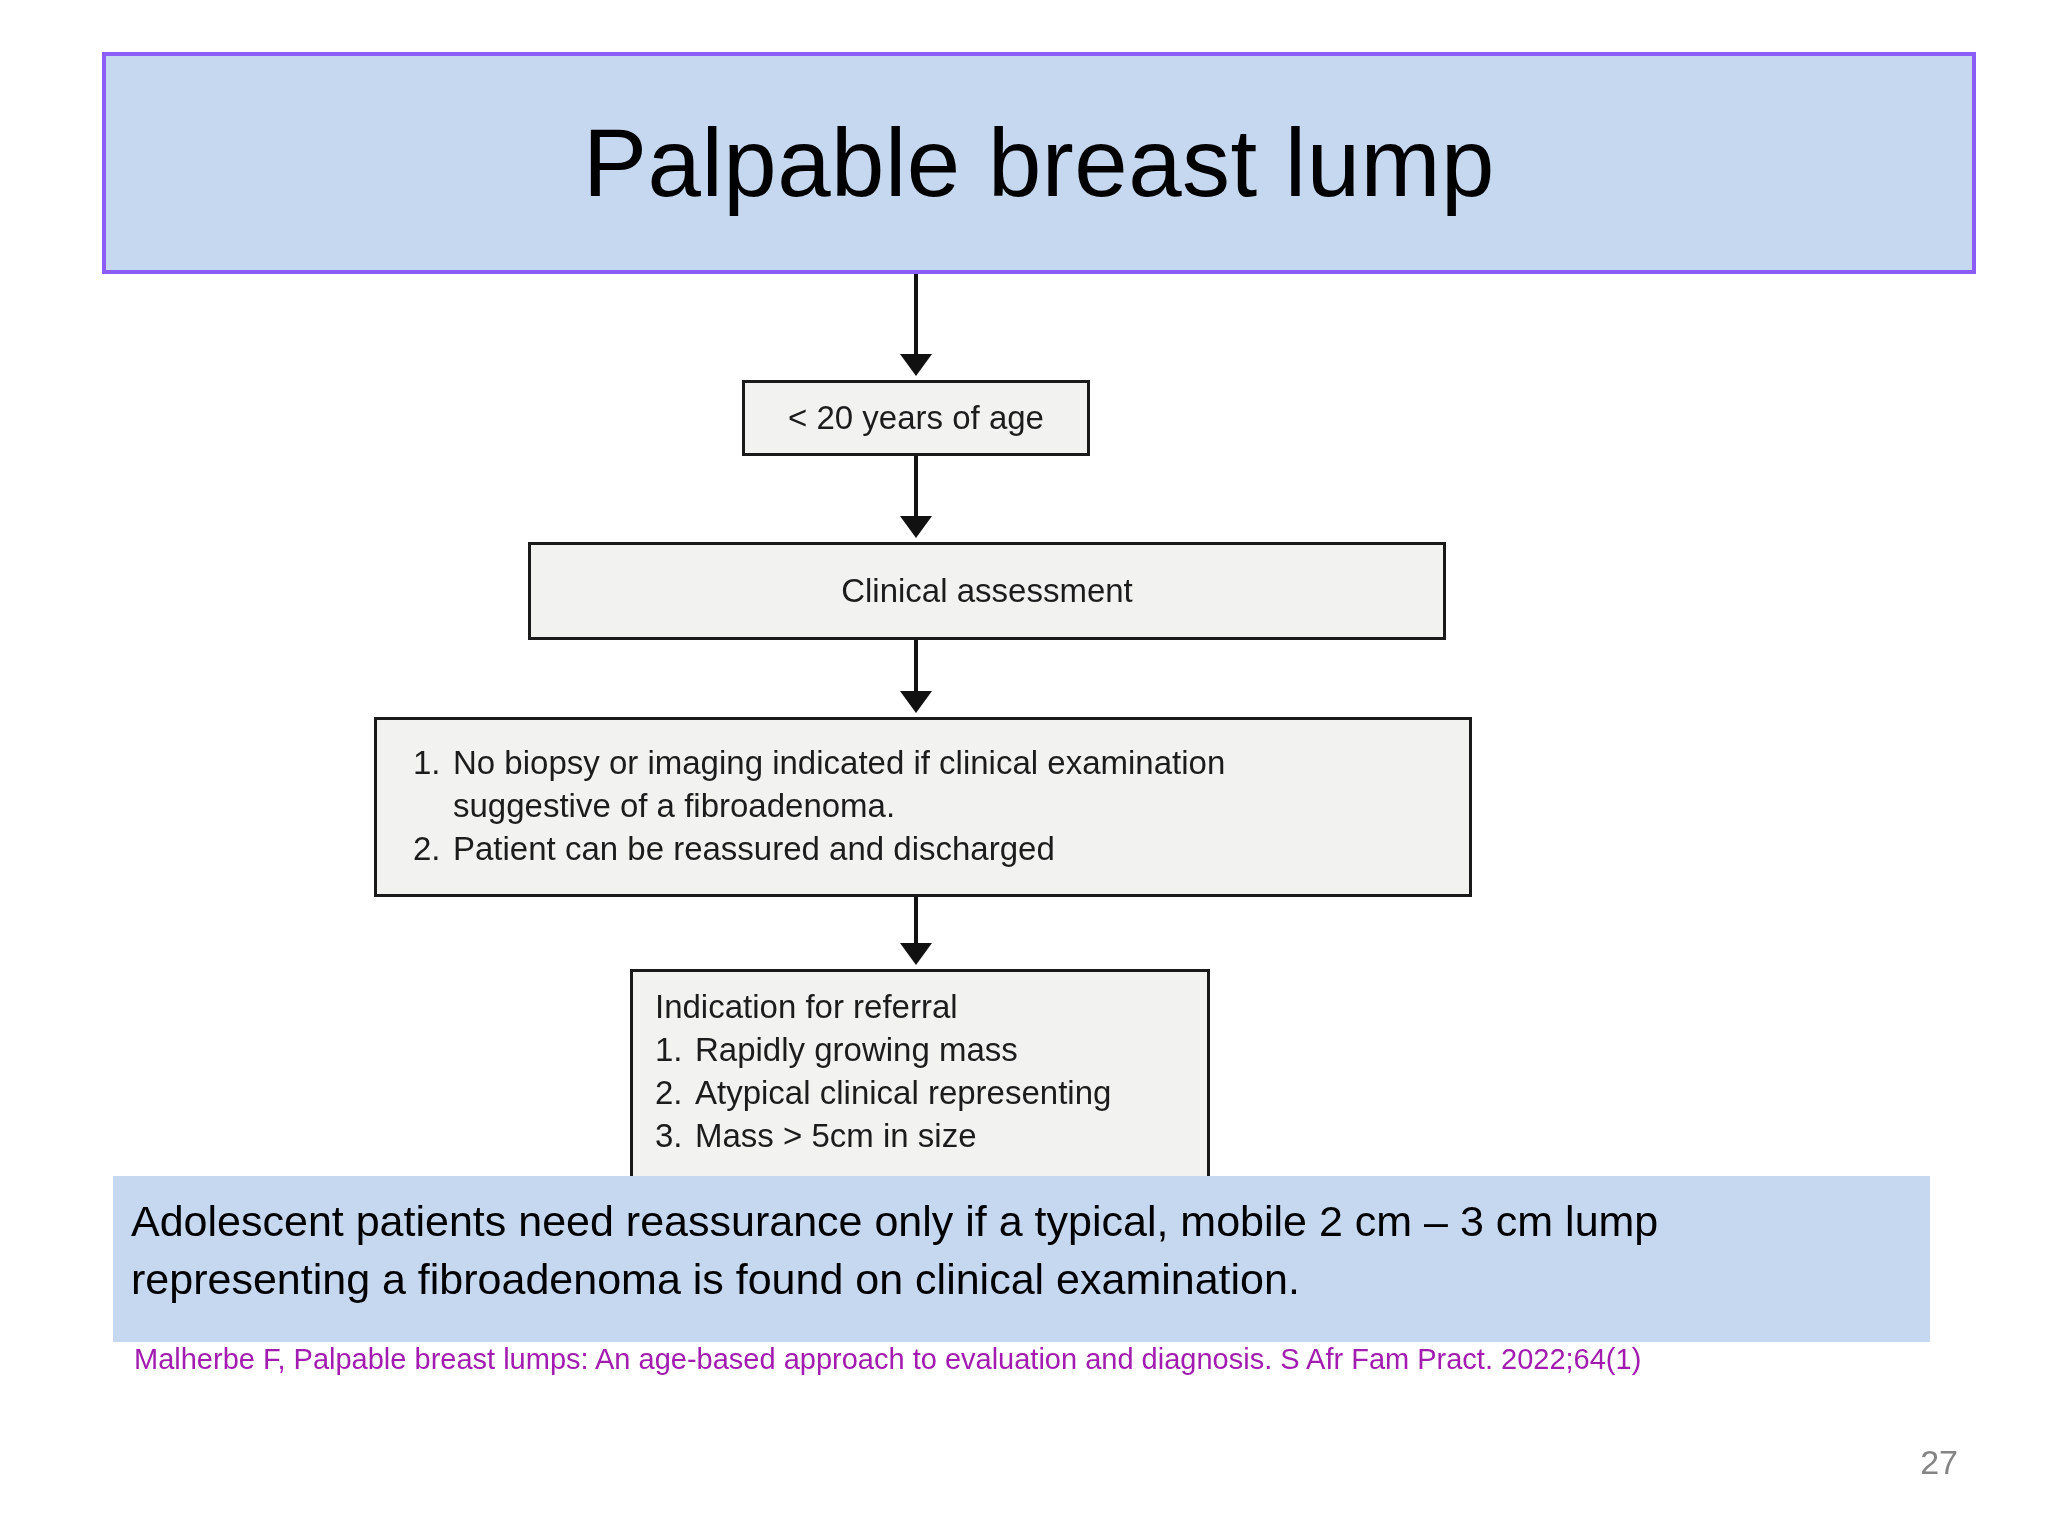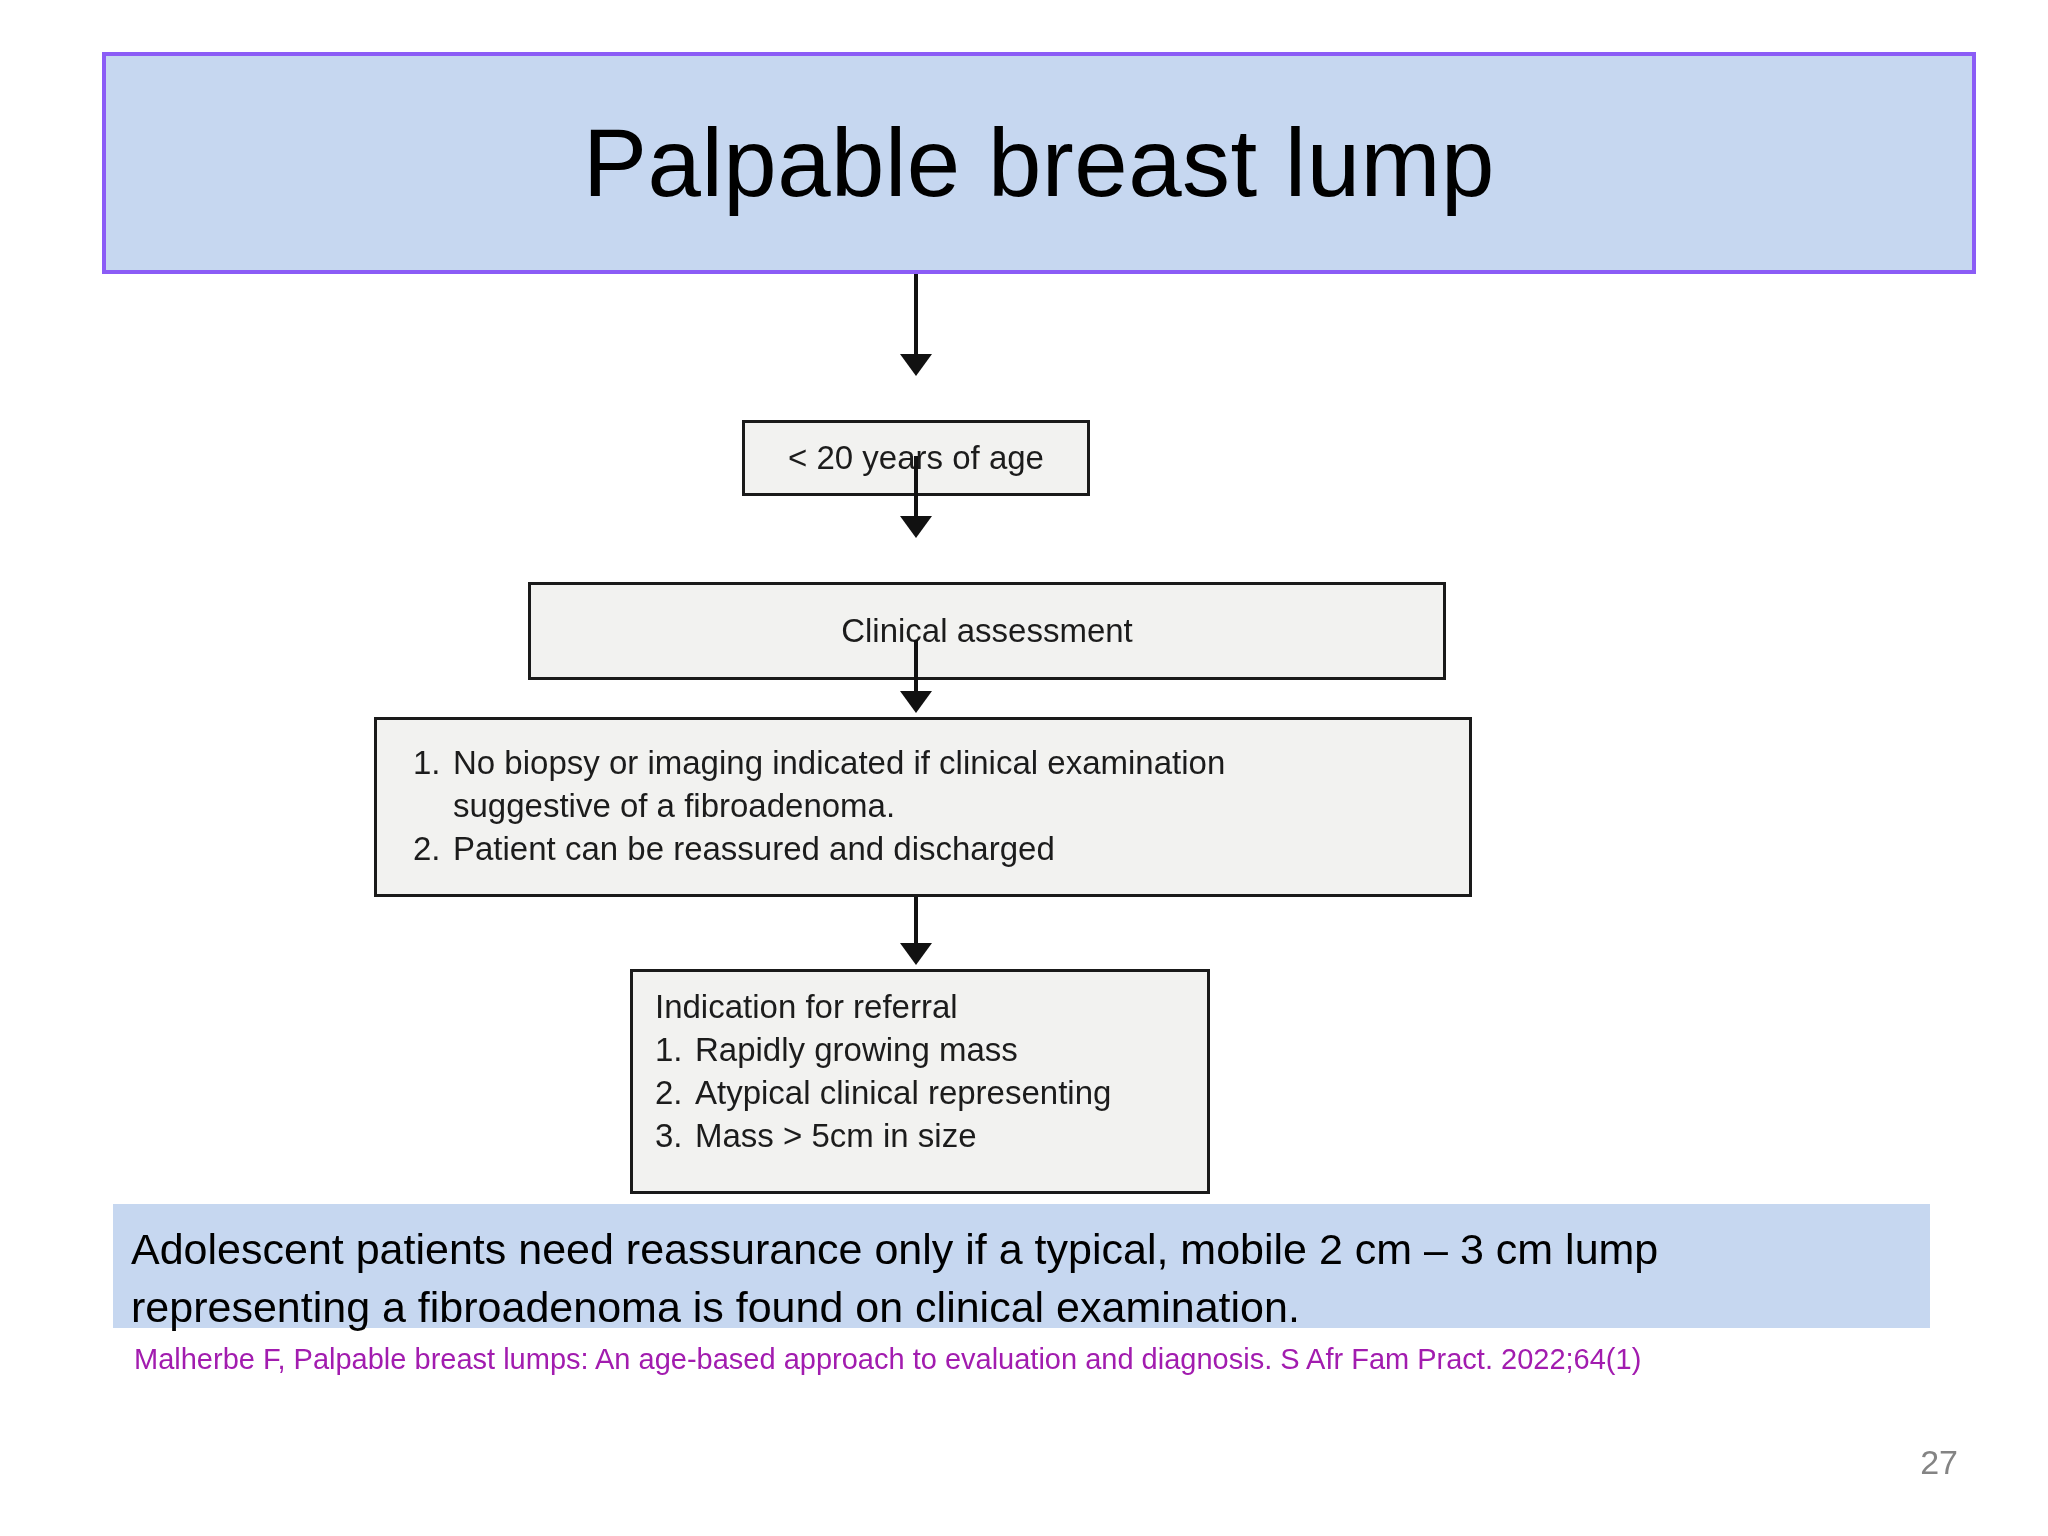--- a/index.html
+++ b/index.html
@@ -52,21 +52,20 @@
     box-sizing: border-box;
     background: #f2f2f0;
     border: 3px solid #1a1a1a;
     color: #1c1c1c;
     font-family: "Liberation Sans", sans-serif;
   }
   .flow-box.centered {
     display: flex;
     align-items: center;
     justify-content: center;
-    margin-top: 40px;
   }
   .flow-line {
     position: absolute;
     width: 4px;
     background: #111111;
   }
   .flow-arrow {
     position: absolute;
     width: 0;
     height: 0;
@@ -131,25 +130,24 @@
   #arrow-3{ left: 900px; top: 417px; }
   #line-4 { left: 914px; top: 623px; height: 46px; }
   #arrow-4{ left: 900px; top: 669px; }
 
   
   #callout {
     position: absolute;
     left: 113px;
     top: 1176px;
     width: 1817px;
-    height: 124px;
+    height: 166px;
     box-sizing: border-box;
     background: #c6d7f0;
     padding: 16px 26px 0 18px;
-    margin-top: 28px;
   }
   #callout-text {
     font-size: 43px;
     line-height: 1.36;
     color: #000000;
   }
 
   
   #citation {
     position: absolute;

